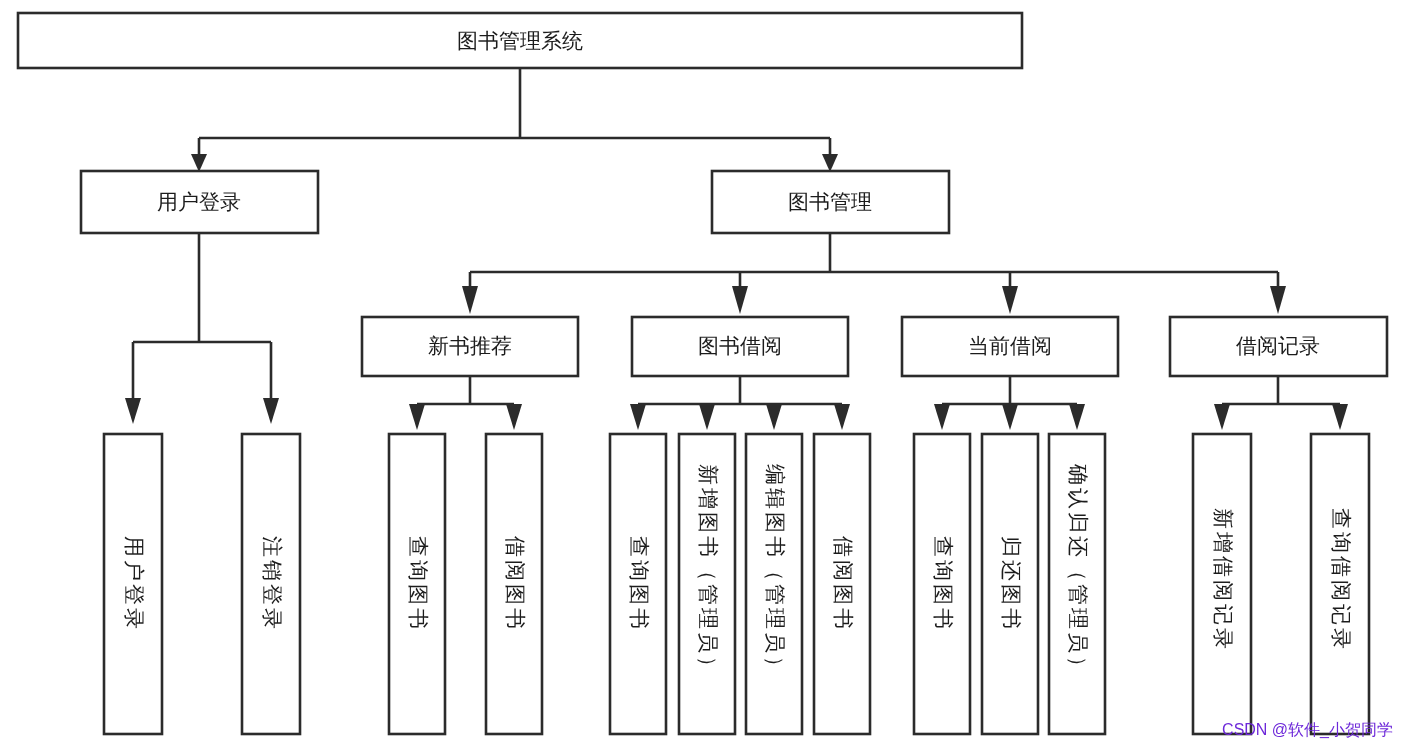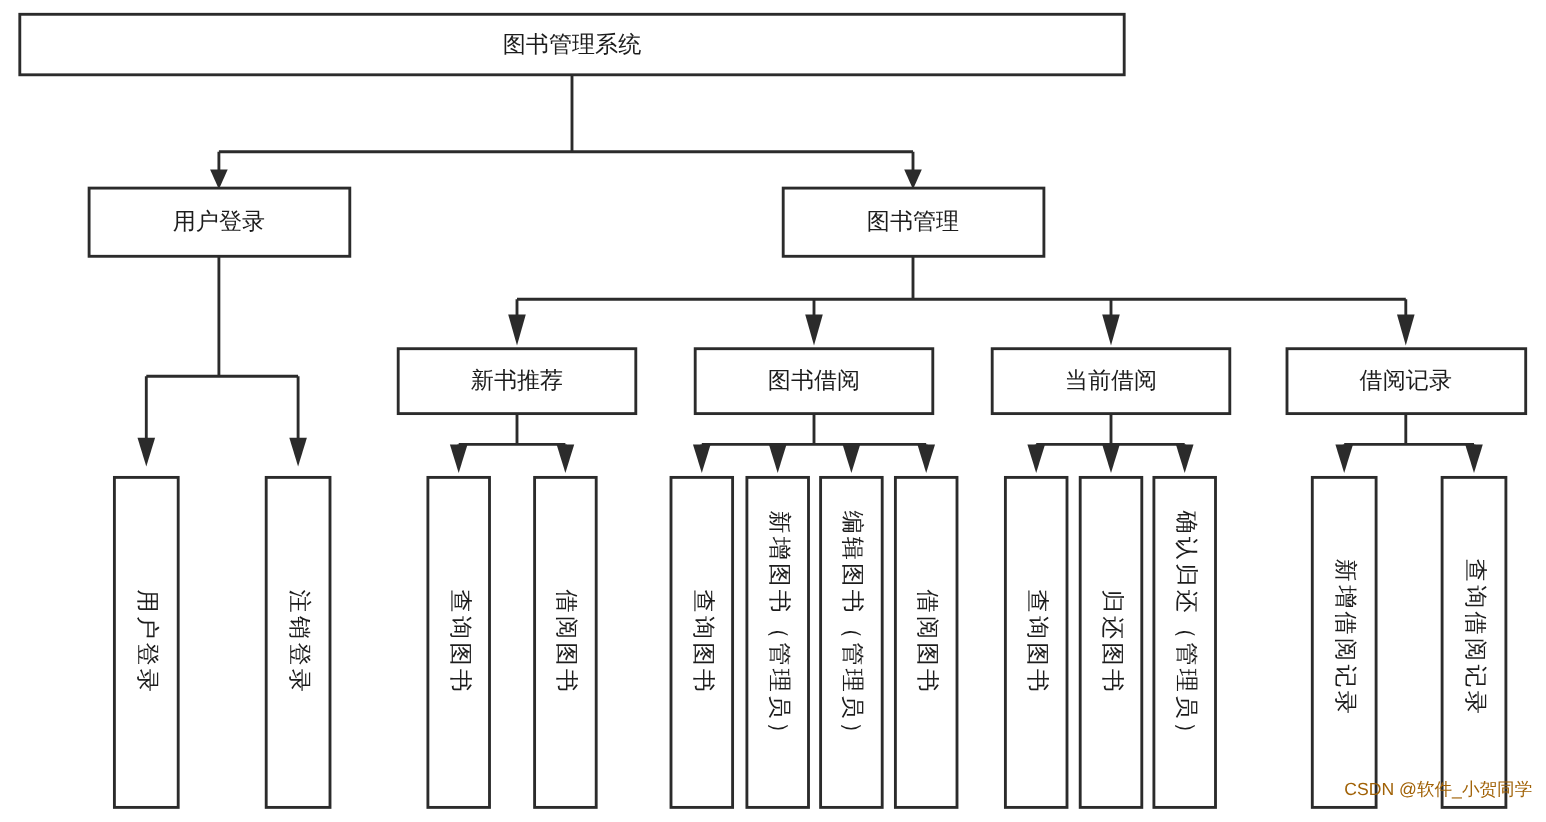--- a/index.html
+++ b/index.html
@@ -44,24 +44,24 @@
     stroke-width: 2.6;
     fill: none;
   }
   .arrow-head {
     fill: #2b2b2b;
     stroke: none;
   }
   .watermark {
     position: absolute;
     right: 12px;
-    bottom: 18px;
+    bottom: 6px;
     font-family: "Liberation Sans", "DejaVu Sans", sans-serif;
     font-size: 16px;
-    color: #a16207;
+    color: #6d28d9;
     white-space: nowrap;
     pointer-events: none;
   }
 </style>
 </head>
 <body>
 
 <svg id="diagram" viewBox="0 0 1405 747" xmlns="http://www.w3.org/2000/svg">
 
   <defs>

